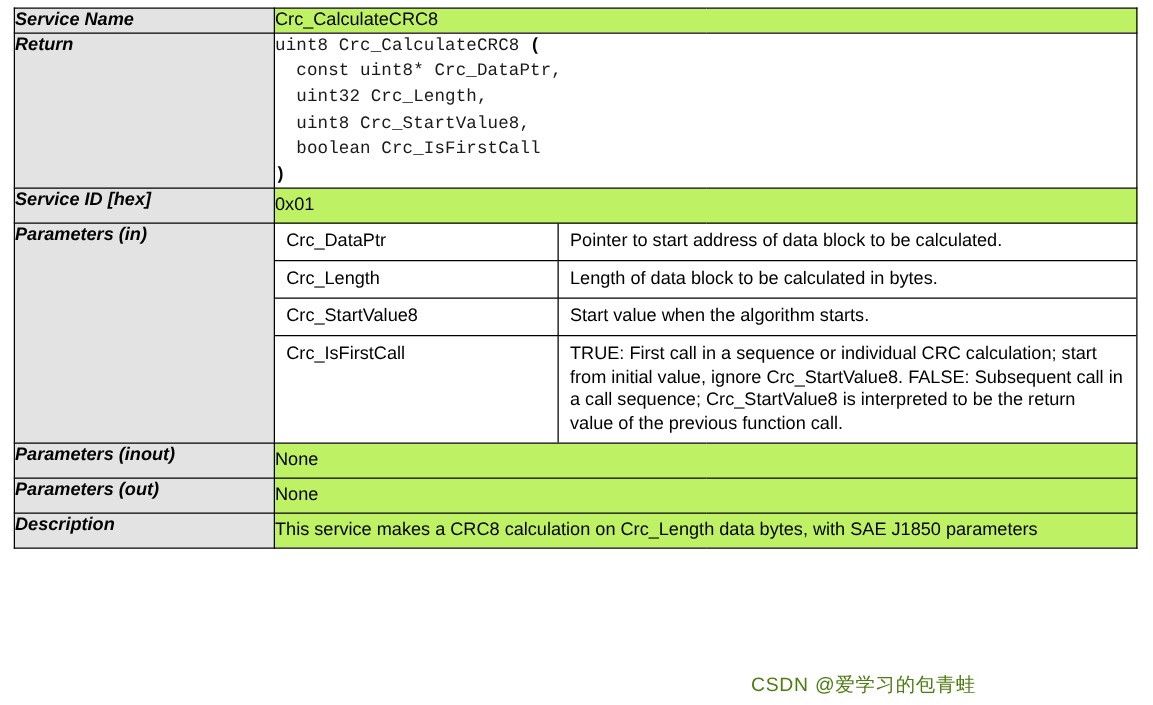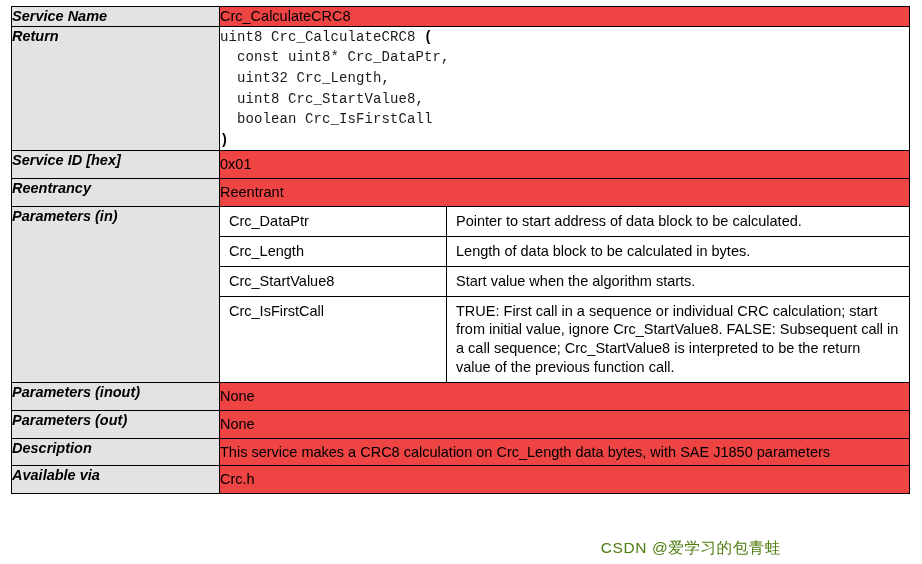--- a/index.html
+++ b/index.html
@@ -50,21 +50,21 @@
     padding: 5px 0 5px 11px;
     white-space: nowrap;
     line-height: 1.25;
   }
 
   
   td.value {
     font-size: 14.5px;
     padding: 5px 6px 5px 9px;
     line-height: 1.3;
-    background: #ef4444;
+    background: #bef264;
   }
 
   td.value.tight {
     padding-top: 4px;
     padding-bottom: 4px;
   }
 
   
   td.syntax {
     padding: 7px 6px 8px 9px;
@@ -157,24 +157,20 @@
 <b>)</b></pre>
       </td>
     </tr>
 
     <tr>
       <td class="label">Service ID [hex]</td>
       <td class="value tight" colspan="2">0x01</td>
     </tr>
 
 
-    <tr>
-      <td class="label">Reentrancy</td>
-      <td class="value tight" colspan="2">Reentrant</td>
-    </tr>
 
     <tr>
       <td class="label">Parameters (in)</td>
       <td class="nested" colspan="2">
         <table class="params">
           <tbody>
                 <tr>
             <td class="pname">Crc_DataPtr</td>
             <td class="pdesc">Pointer to start address of data block to be calculated.</td>
           </tr>
@@ -204,23 +200,19 @@
       <td class="label">Parameters (out)</td>
       <td class="value tight" colspan="2">None</td>
     </tr>
 
 
     <tr>
       <td class="label">Description</td>
       <td class="value tight" colspan="2">This service makes a CRC8 calculation on Crc_Length data bytes, with SAE J1850 parameters</td>
     </tr>
 
-    <tr>
-      <td class="label">Available via</td>
-      <td class="value tight" colspan="2">Crc.h</td>
-    </tr>
 
   </tbody>
     </table>
 
   <div class="watermark">CSDN @爱学习的包青蛙</div>
 
 </div>
 
 </body></html>

